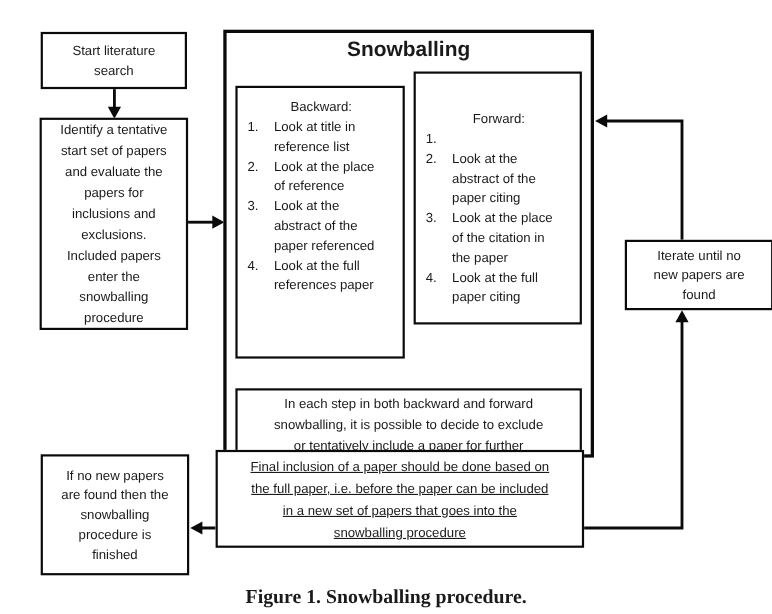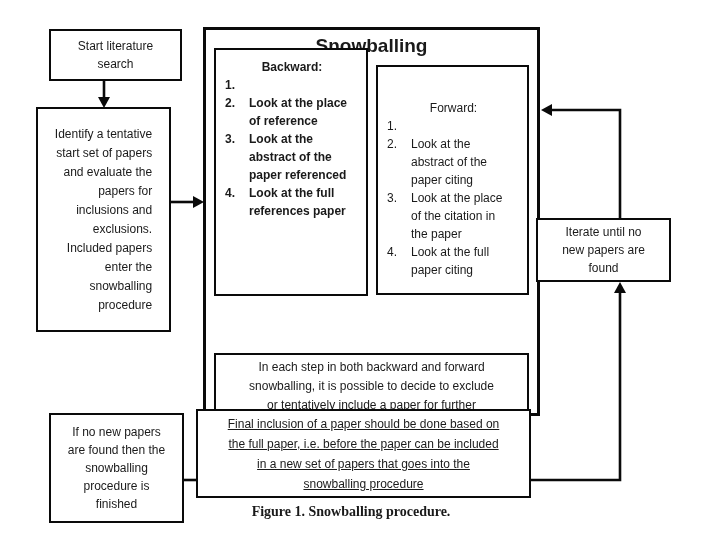--- a/index.html
+++ b/index.html
@@ -19,21 +19,21 @@
     border: 2.5px solid #0a0a0a;
     background: #ffffff;
   }
   .center {
     display: flex;
     align-items: center;
     justify-content: center;
     text-align: center;
   }
   .pre { white-space: pre-line; }
-  .lh18 { line-height: 18px; margin-left: 12px; }
+  .lh18 { line-height: 18px; }
   .lh19 { line-height: 19px; }
   .lh20 { line-height: 20px; }
 
   .container-box { border-width: 3px; }
   .container-title {
     text-align: center;
     font-weight: bold;
     font-size: 19px;
     line-height: 24px;
     padding-top: 4px;
@@ -42,25 +42,25 @@
   .listbox { padding: 8px 4px 4px 6px; line-height: 18px; }
   .listbox .heading { text-align: center; }
   .listbox .plain { text-align: left; }
   .li { display: flex; align-items: flex-start; }
   .li .num { flex: 0 0 27px; padding-left: 3px; box-sizing: border-box; }
   .li .txt { flex: 1; white-space: pre-line; }
   .pad-top { padding-top: 32px; }
 
   .caption {
     position: absolute;
-    left: 0; top: 504px; width: 702px;
+    left: 0; top: 532px; width: 702px;
     text-align: center;
     font-family: "Liberation Serif", serif;
     font-weight: bold;
-    font-size: 14px;
+    font-size: 18px;
   }
 </style>
 </head>
 <body>
 
 <div class="canvas">
 
   <svg class="arrows" width="702" height="558" viewBox="0 0 702 558">
     <g stroke="#0a0a0a" stroke-width="2.6" fill="#0a0a0a">
       <g>
@@ -88,41 +88,43 @@
         <polygon points="552,104 552,116 541,110" stroke="none"></polygon>
       </g>
     </g>
   </svg>
 
   <div class="box center lh18" style="left:37px; top:29px; width:133px; height:52px;">
     <div class="pre">Start literature
 search</div>
   </div>
 
-  <div class="box center lh19" style="left:36px; top:107px; width:135px; height:225px;text-align:right;">
+  <div class="box center lh19" style="left:36px; top:107px; width:135px; height:193px;">
     <div class="pre">Identify a tentative
 start set of papers
 and evaluate the
 papers for
 inclusions and
 exclusions.
 Included papers
 enter the
 snowballing
 procedure</div>
   </div>
 
   <div class="box container-box" style="left:203px; top:27px; width:337px; height:389px;">
     <div class="container-title">Snowballing</div>
   </div>
 
-  <div class="box listbox" style="left:214px; top:48px; width:154px; height:248px;font-weight:bold;">
+  <div class="box listbox" style="left:214px; top:78px; width:154px; height:248px;">
     <div class="heading">Backward:</div>
     <div class="li">
       <span class="num">1.</span>
+      <span class="txt">Look at title in
+reference list</span>
     </div>
     <div class="li">
       <span class="num">2.</span>
       <span class="txt">Look at the place
 of reference</span>
     </div>
     <div class="li">
       <span class="num">3.</span>
       <span class="txt">Look at the
 abstract of the
@@ -174,21 +176,21 @@
   </div>
 
   <div class="box center lh18" style="left:37px; top:413px; width:135px; height:110px;">
     <div class="pre">If no new papers
 are found then the
 snowballing
 procedure is
 finished</div>
   </div>
 
-  <div class="box center lh18" style="left:524px; top:218px; width:135px; height:64px;">
+  <div class="box center lh18" style="left:568px; top:218px; width:135px; height:64px;">
     <div class="pre">Iterate until no
 new papers are
 found</div>
   </div>
 
   <div class="caption">Figure 1. Snowballing procedure.</div>
 
 </div>
 
 </body></html>

